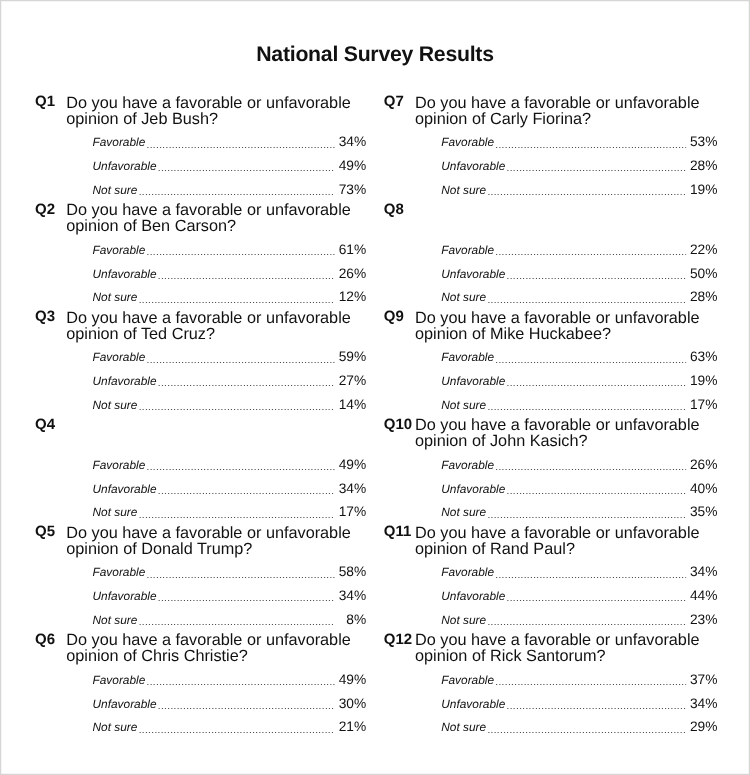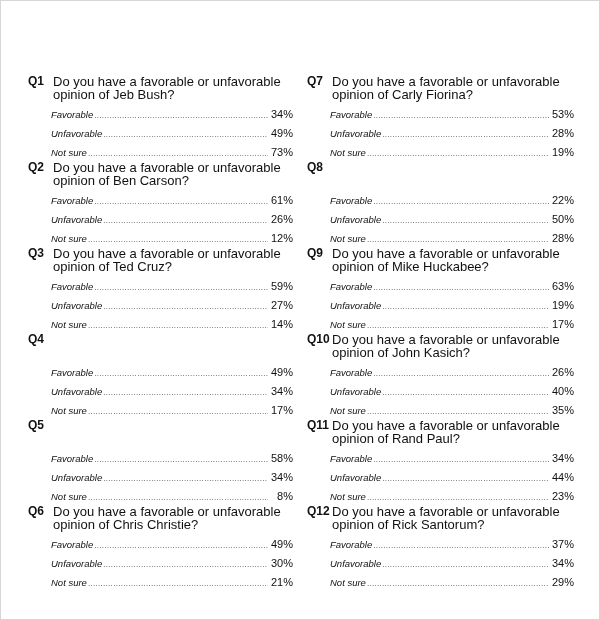--- a/index.html
+++ b/index.html
@@ -23,36 +23,37 @@
     .q { height: 86px; position: relative; }
     .qnum {
       position: absolute; left: 0; top: 0;
       font-weight: bold; font-size: 12px; line-height: 13px;
     }
     .qtext {
       position: absolute; left: 25px; top: 0; width: 250px;
       font-size: 13px; line-height: 13px;
     }
     .ans {
-      position: absolute; left: 23px; right: 0;
+      position: absolute; left: 46px; right: 0;
       display: flex; align-items: flex-end;
       font-size: 10px; height: 13px;
     }
     .ans .lbl { font-style: italic; font-size: 9.5px; white-space: nowrap; }
     .ans .dots {
       flex: 1; overflow: hidden; white-space: nowrap;
       font-size: 8px; letter-spacing: 0.3px; margin: 0 1px; color: #333;
     }
     .ans .val { font-size: 11px; text-align: right; min-width: 24px; }
     .a0 { top: 32px; } .a1 { top: 51px; } .a2 { top: 70px; }
   </style>
 </head>
 <body>
 
 <div class="page">
+  <div class="title">National Survey Results</div>
 
   <div class="col left">
     <div class="q">
       <span class="qnum">Q1</span>
       <span class="qtext">Do you have a favorable or unfavorable opinion of Jeb Bush?</span>
       <div class="ans a0">
           <span class="lbl">Favorable</span>
           <span class="dots">..........................................................................................................................................</span>
           <span class="val">34%</span>
         </div>
@@ -118,20 +119,21 @@
           <span class="val">34%</span>
         </div>
       <div class="ans a2">
           <span class="lbl">Not sure</span>
           <span class="dots">..........................................................................................................................................</span>
           <span class="val">17%</span>
         </div>
     </div>
     <div class="q">
       <span class="qnum">Q5</span>
+      <span class="qtext">Do you have a favorable or unfavorable opinion of Donald Trump?</span>
       <div class="ans a0">
           <span class="lbl">Favorable</span>
           <span class="dots">..........................................................................................................................................</span>
           <span class="val">58%</span>
         </div>
       <div class="ans a1">
           <span class="lbl">Unfavorable</span>
           <span class="dots">..........................................................................................................................................</span>
           <span class="val">34%</span>
         </div>

